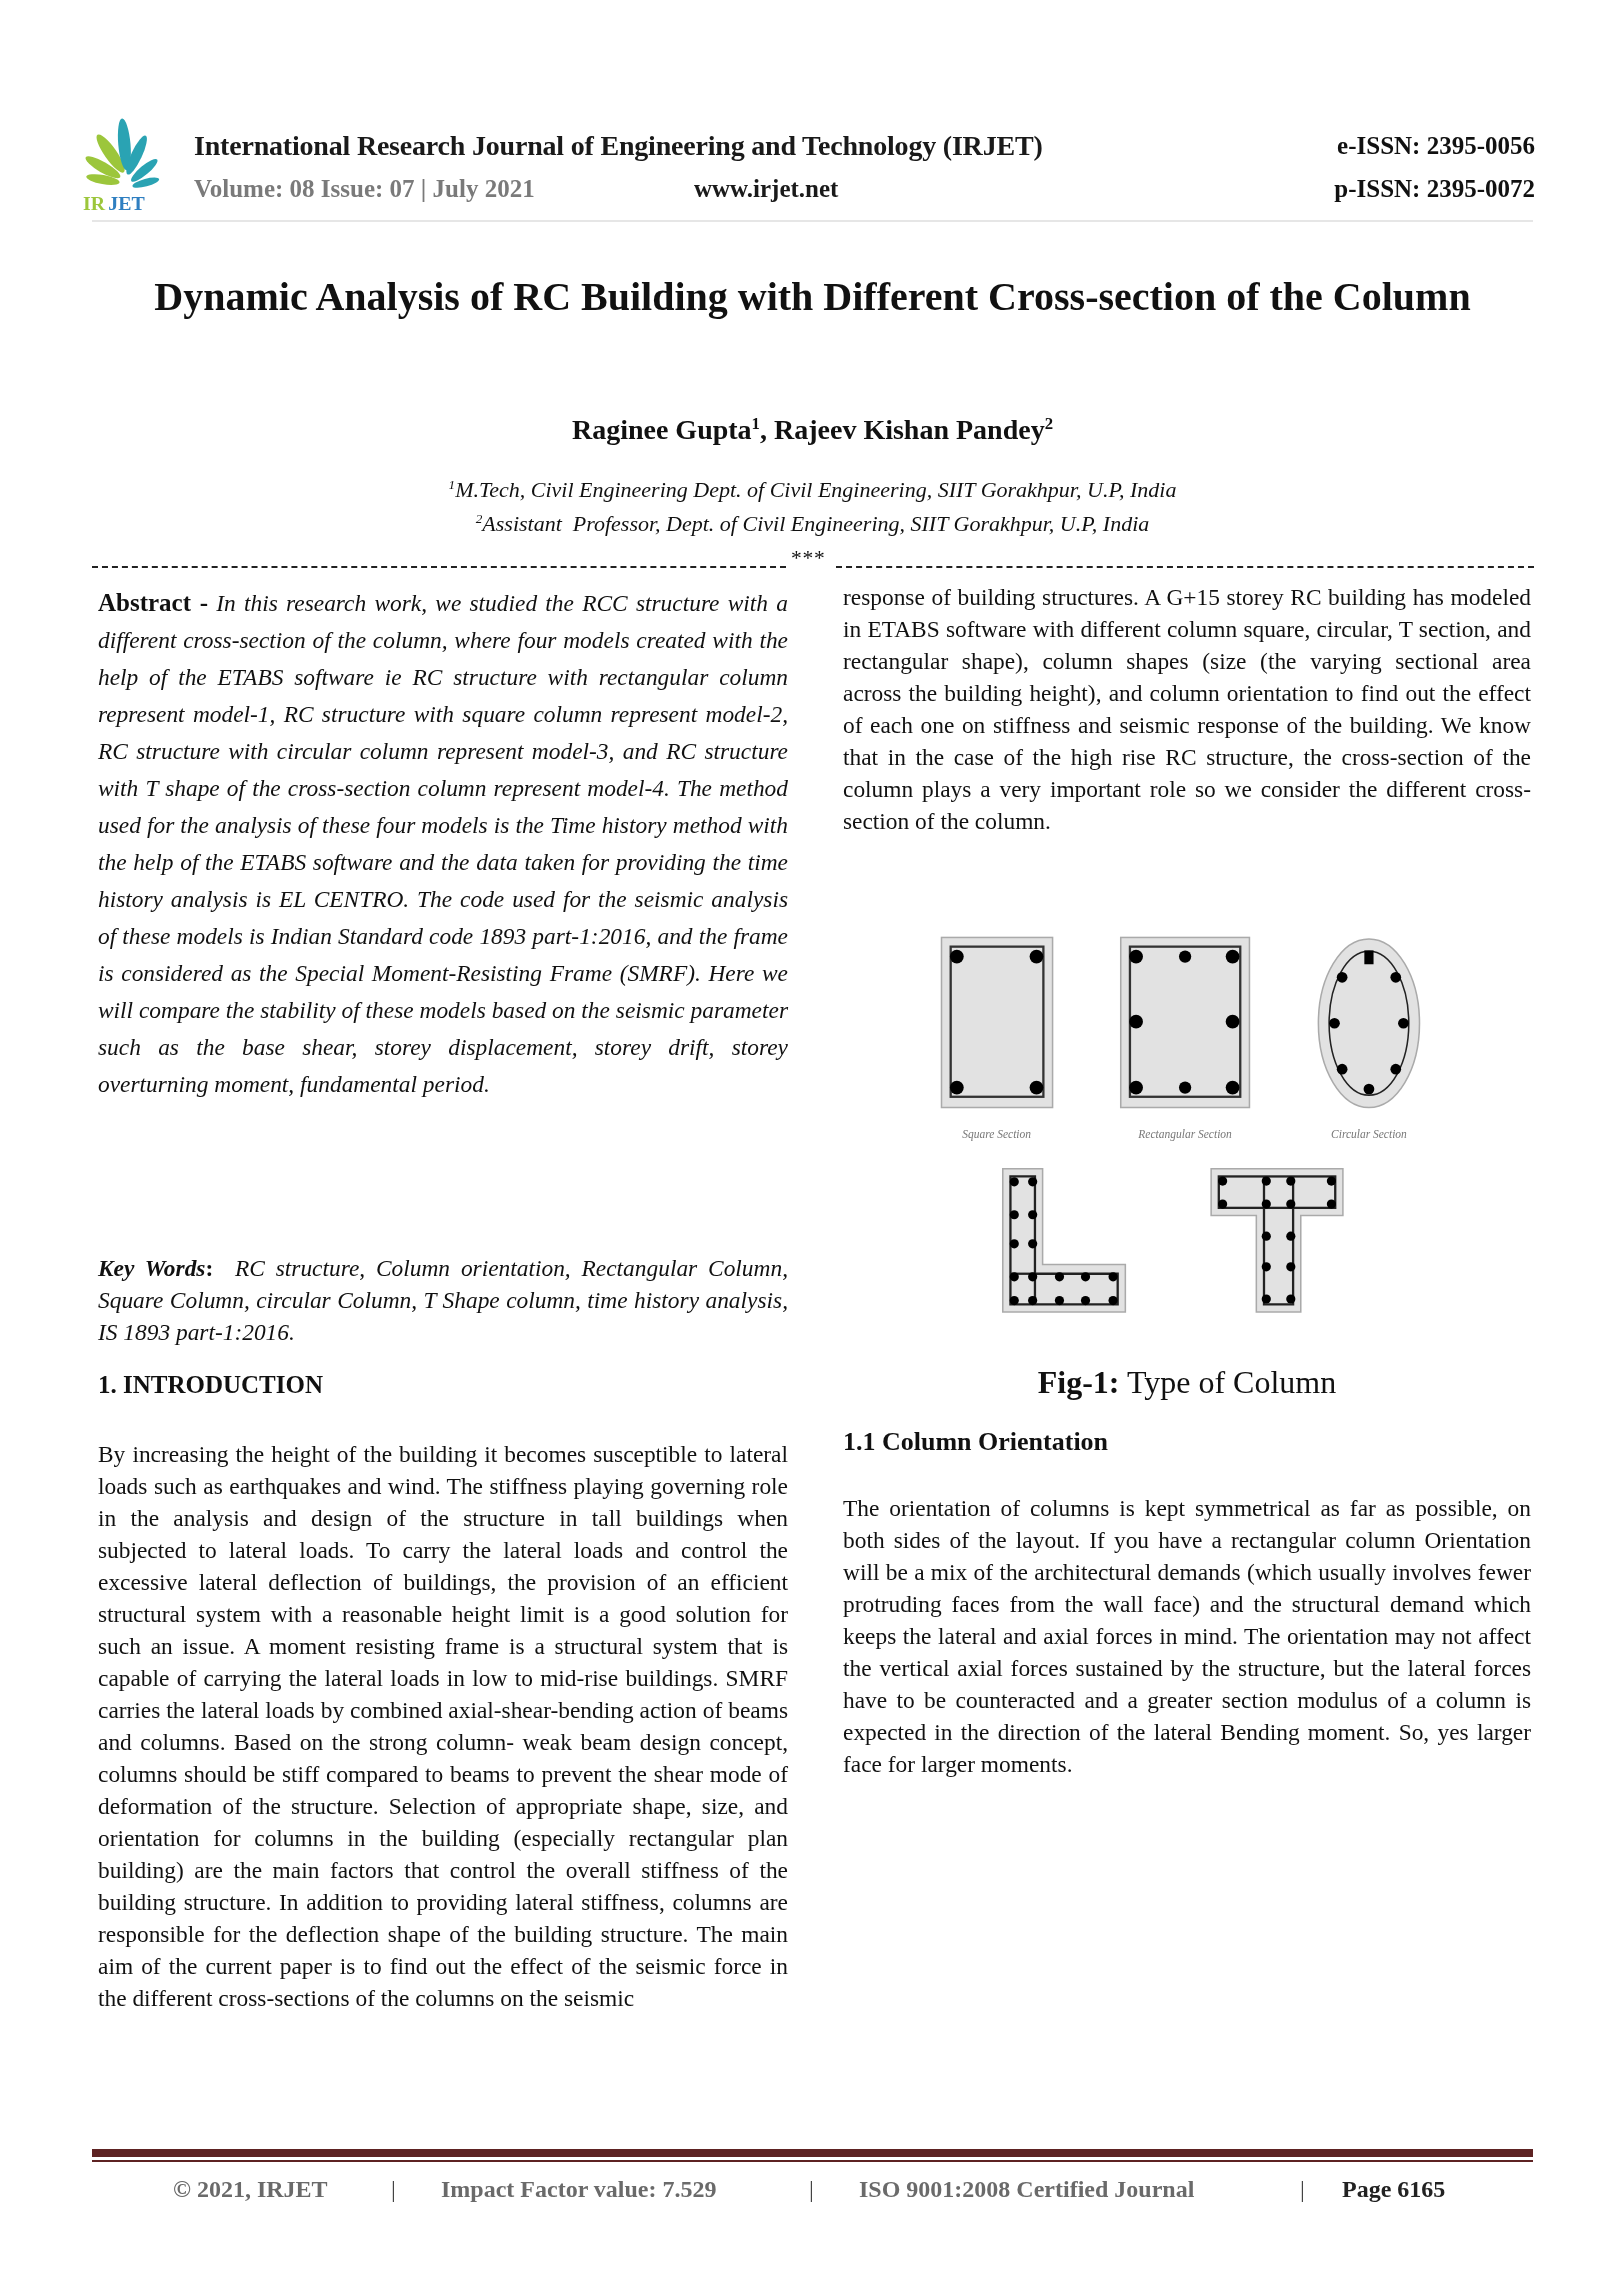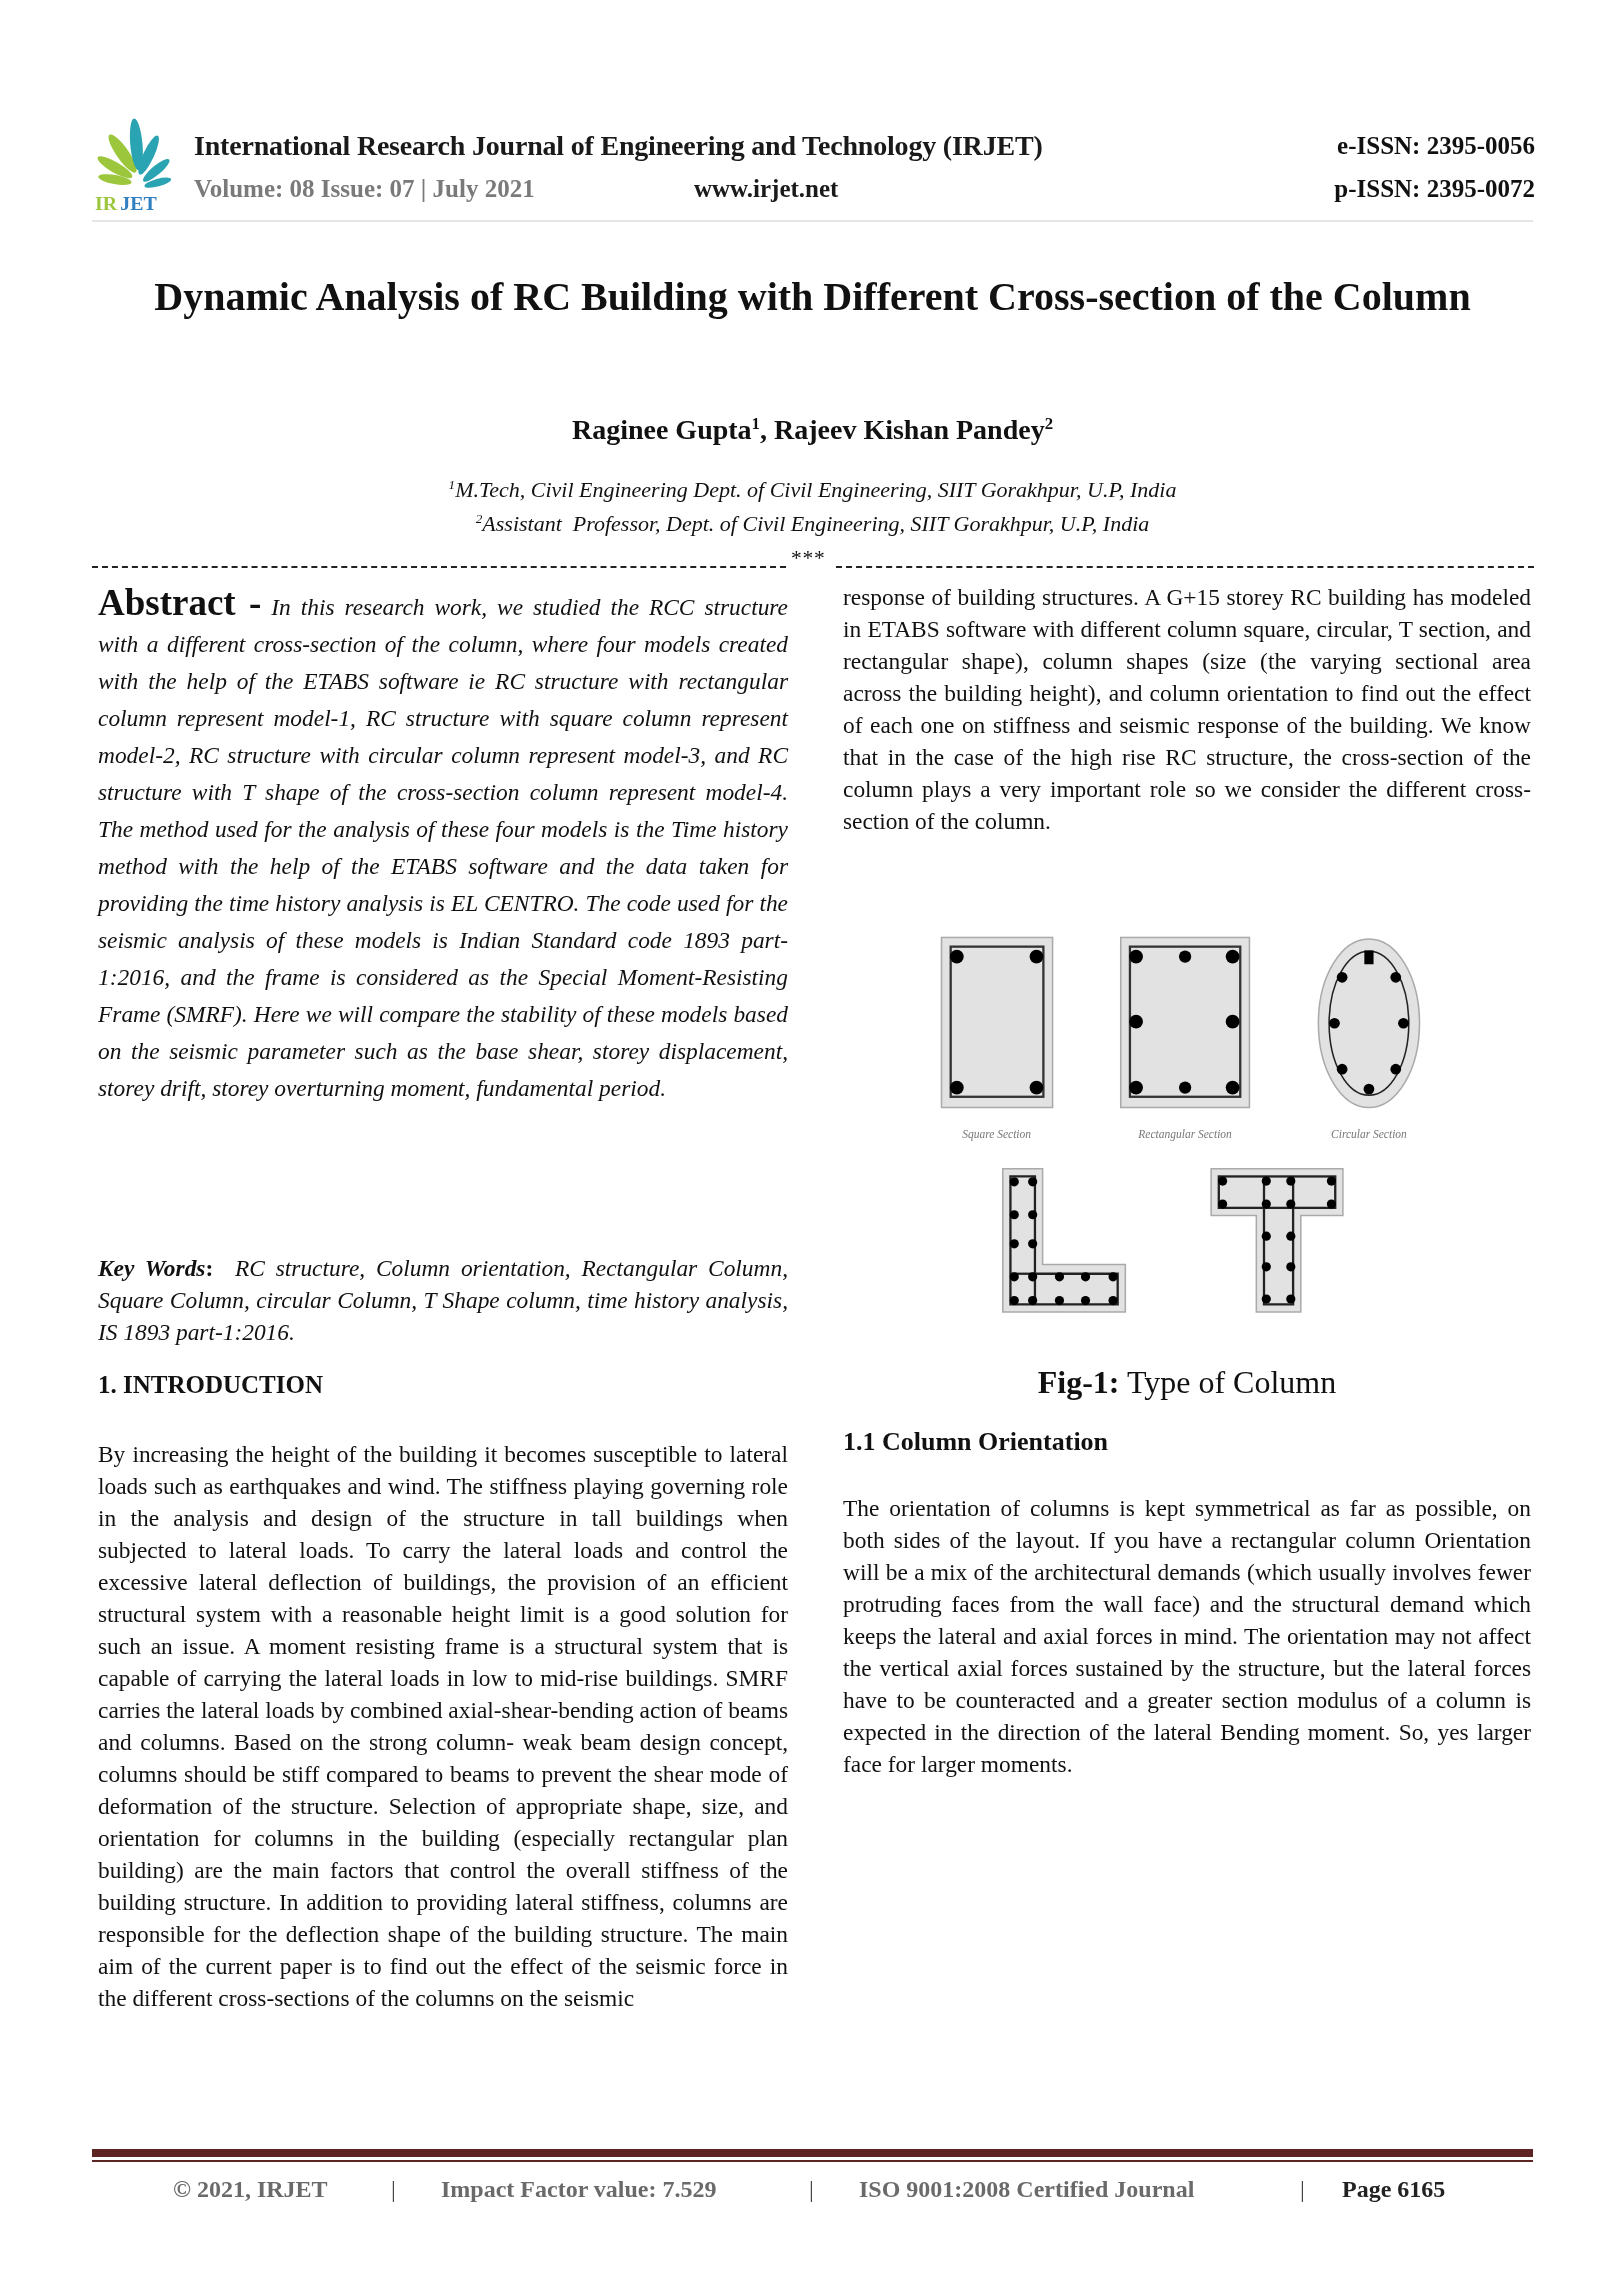--- a/index.html
+++ b/index.html
@@ -1,20 +1,20 @@
 <!DOCTYPE html>
 <html style="font-size:12.3px"><head>
 <meta charset="utf-8">
 <style>
   html, body { margin: 0; padding: 0; background: #ffffff; }
   body { width: 1623px; height: 2295px; position: relative; overflow: hidden; color: #111; font-family: "Liberation Serif", "DejaVu Serif", serif; }
   .abs { position: absolute; }
 
   
-  .logo { left: 92px; top: 115px; width: 88px; height: 100px; }
+  .logo { left: 80px; top: 115px; width: 88px; height: 100px; }
   .journal-name { left: 194px; top: 130px; font-size: 28px; font-weight: bold; color: #1a1a1a; white-space: nowrap; letter-spacing: -0.2px; }
   .volume { left: 194px; top: 175px; font-size: 25px; font-weight: bold; color: #7a7a7a; white-space: nowrap; }
   .website { left: 694px; top: 175px; font-size: 25px; font-weight: bold; color: #1a1a1a; white-space: nowrap; }
   .eissn { right: 88px; top: 132px; font-size: 25px; font-weight: bold; white-space: nowrap; }
   .pissn { right: 88px; top: 175px; font-size: 25px; font-weight: bold; white-space: nowrap; }
   .header-rule { left: 92px; top: 220px; width: 1441px; height: 1.5px; background: #e6e6e6; }
 
   
   .title { left: 92px; width: 1441px; top: 265px; text-align: center; font-size: 40px; font-weight: bold; line-height: 63px; color: #111; }
   .authors { left: 92px; width: 1441px; top: 414px; text-align: center; font-size: 28px; font-weight: bold; }
@@ -25,21 +25,21 @@
   .divider { left: 92px; top: 546px; width: 1441px; height: 31px; }
   .divider .dash { position: absolute; top: 20px; height: 0; border-top: 2.3px dashed #222; }
   .divider .stars { position: absolute; left: 699px; top: 0px; font-size: 21.5px; letter-spacing: 0.8px; }
 
   
   .col { font-size: 23.4px; line-height: 32px; text-align: justify; }
   .left { left: 98px; width: 690px; }
   .right { left: 843px; width: 688px; }
 
   .abstract { top: 584px; font-style: italic; line-height: 37px; }
-  .abstract .lead { font-style: normal; font-weight: bold; font-size: 37px; }
+  .abstract .lead { font-style: normal; font-weight: bold; font-size: 25px; }
   .keywords { top: 1208px; font-style: italic; line-height: 32px; margin-top: 44px; }
   .keywords .lead { font-weight: bold; }
   .h1 { top: 1369px; font-size: 25px; font-weight: bold; }
   .intro { top: 1438px; }
 
   .r-intro { top: 581px; }
   .figure { left: 912px; top: 916px; width: 537px; height: 406px; }
   .fig-caption { left: 843px; width: 688px; top: 1364px; text-align: center; font-size: 32px; }
   .fig-caption b { font-weight: bold; }
   .h2 { top: 1426px; font-size: 26px; font-weight: bold; }

